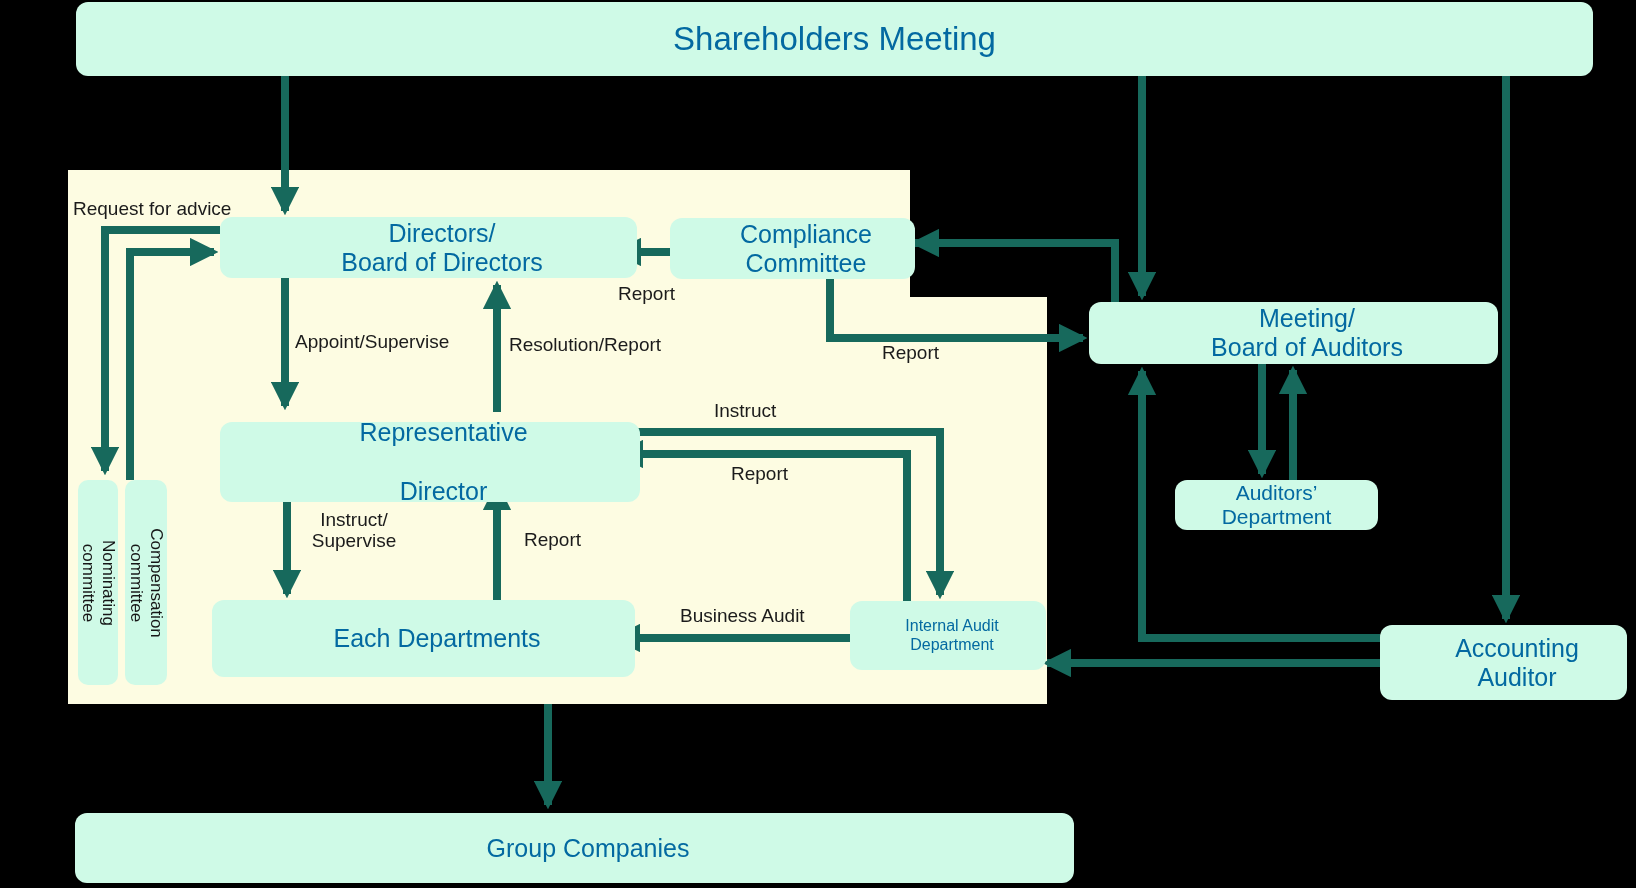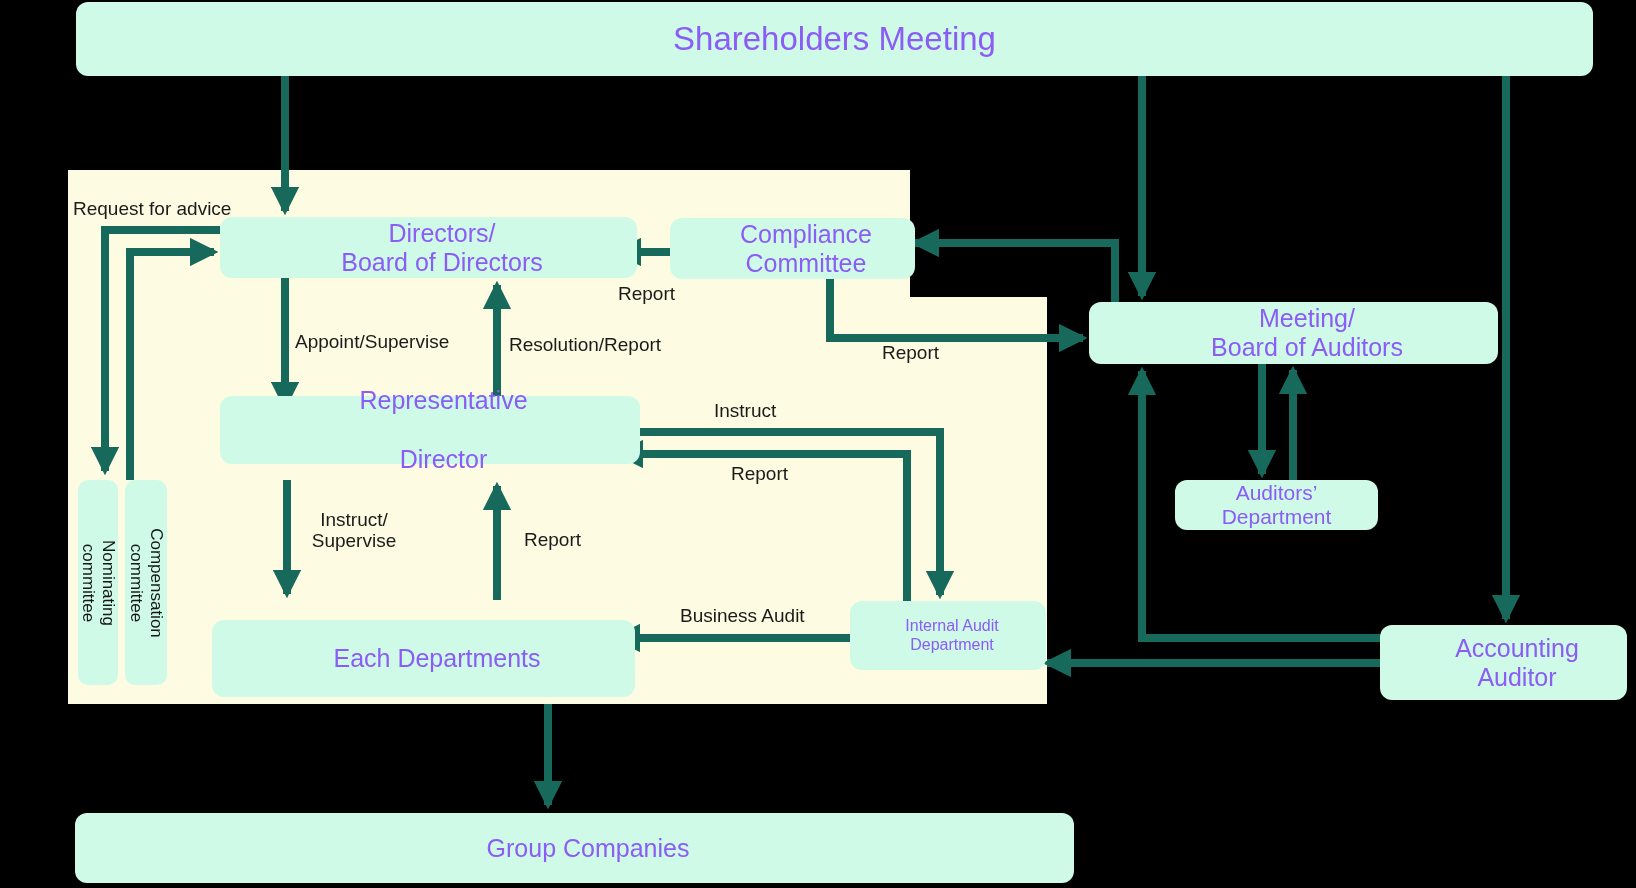--- a/index.html
+++ b/index.html
@@ -6,21 +6,21 @@
   #stage{
     position:relative;width:1636px;height:888px;background:#000000;
     font-family:"Liberation Sans","DejaVu Sans",sans-serif;color:#1a1a1a;
     overflow:hidden;
   }
   .panel{position:absolute;background:#fdfce2;}
   svg.wires{position:absolute;left:0;top:0;pointer-events:none;}
   .node{
     position:absolute;background:#cffae7;border-radius:12px;
     display:flex;flex-direction:column;align-items:center;justify-content:center;
-    text-align:center;line-height:1.16;color:#8b5cf6;
+    text-align:center;line-height:1.16;color:#0369a1;
   }
   .fs-title{font-size:33px;}
   .fs-node{font-size:25px;padding-left:27px;}
   .fs-node-sm{font-size:16px;padding-left:8px;}
   .fs-node-xs{font-size:21px;}
   .edge-label{position:absolute;font-size:19px;color:#1b1b1b;white-space:nowrap;line-height:1.12;}
   .edge-label.center{text-align:center;}
   .vbox{position:absolute;background:#cffae7;border-radius:10px;}
   .vtext{
     position:absolute;left:50%;top:50%;width:200px;
@@ -78,31 +78,31 @@
   <div class="node fs-node" style="left:670px;top:218px;width:218px;height:61px;">
     <span>Compliance</span>
     <span>Committee</span>
   </div>
 
   <div class="node fs-node" style="left:1089px;top:302px;width:382px;height:62px;">
     <span>Meeting/</span>
     <span>Board of Auditors</span>
   </div>
 
-  <div class="node fs-node" style="left:220px;top:396px;width:393px;height:68px;gap:30px;">
+  <div class="node fs-node" style="left:220px;top:422px;width:393px;height:80px;gap:30px;">
     <span>Representative</span>
     <span>Director</span>
   </div>
 
   <div class="node fs-node-xs" style="left:1175px;top:480px;width:203px;height:50px;">
     <span>Auditors’</span>
     <span>Department</span>
   </div>
 
-  <div class="node fs-node" style="left:212px;top:600px;width:396px;height:77px;margin-top:20px;">
+  <div class="node fs-node" style="left:212px;top:600px;width:396px;height:77px;">
     <span>Each Departments</span>
   </div>
 
   <div class="node fs-node-sm" style="left:850px;top:601px;width:188px;height:69px;">
     <span>Internal Audit</span>
     <span>Department</span>
   </div>
 
   <div class="node fs-node" style="left:1380px;top:625px;width:220px;height:75px;">
     <span>Accounting</span>

